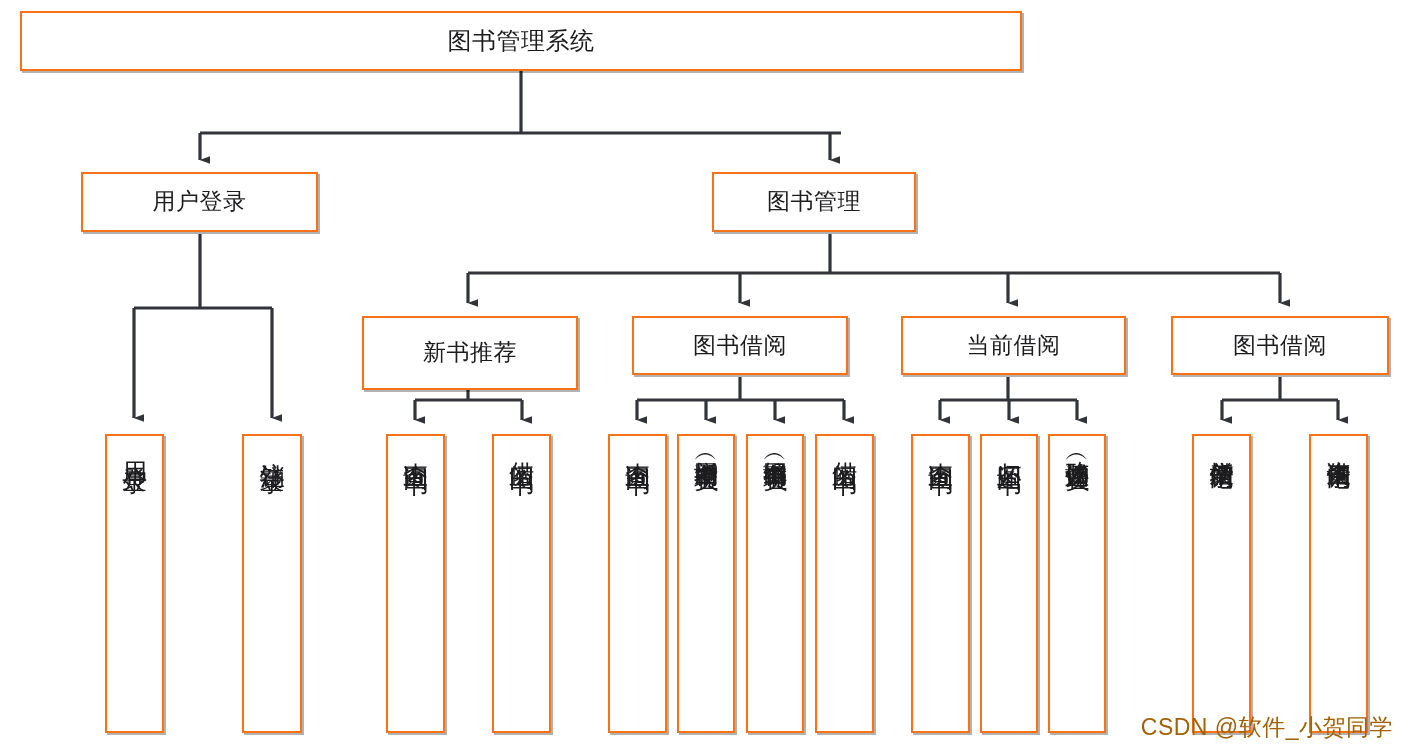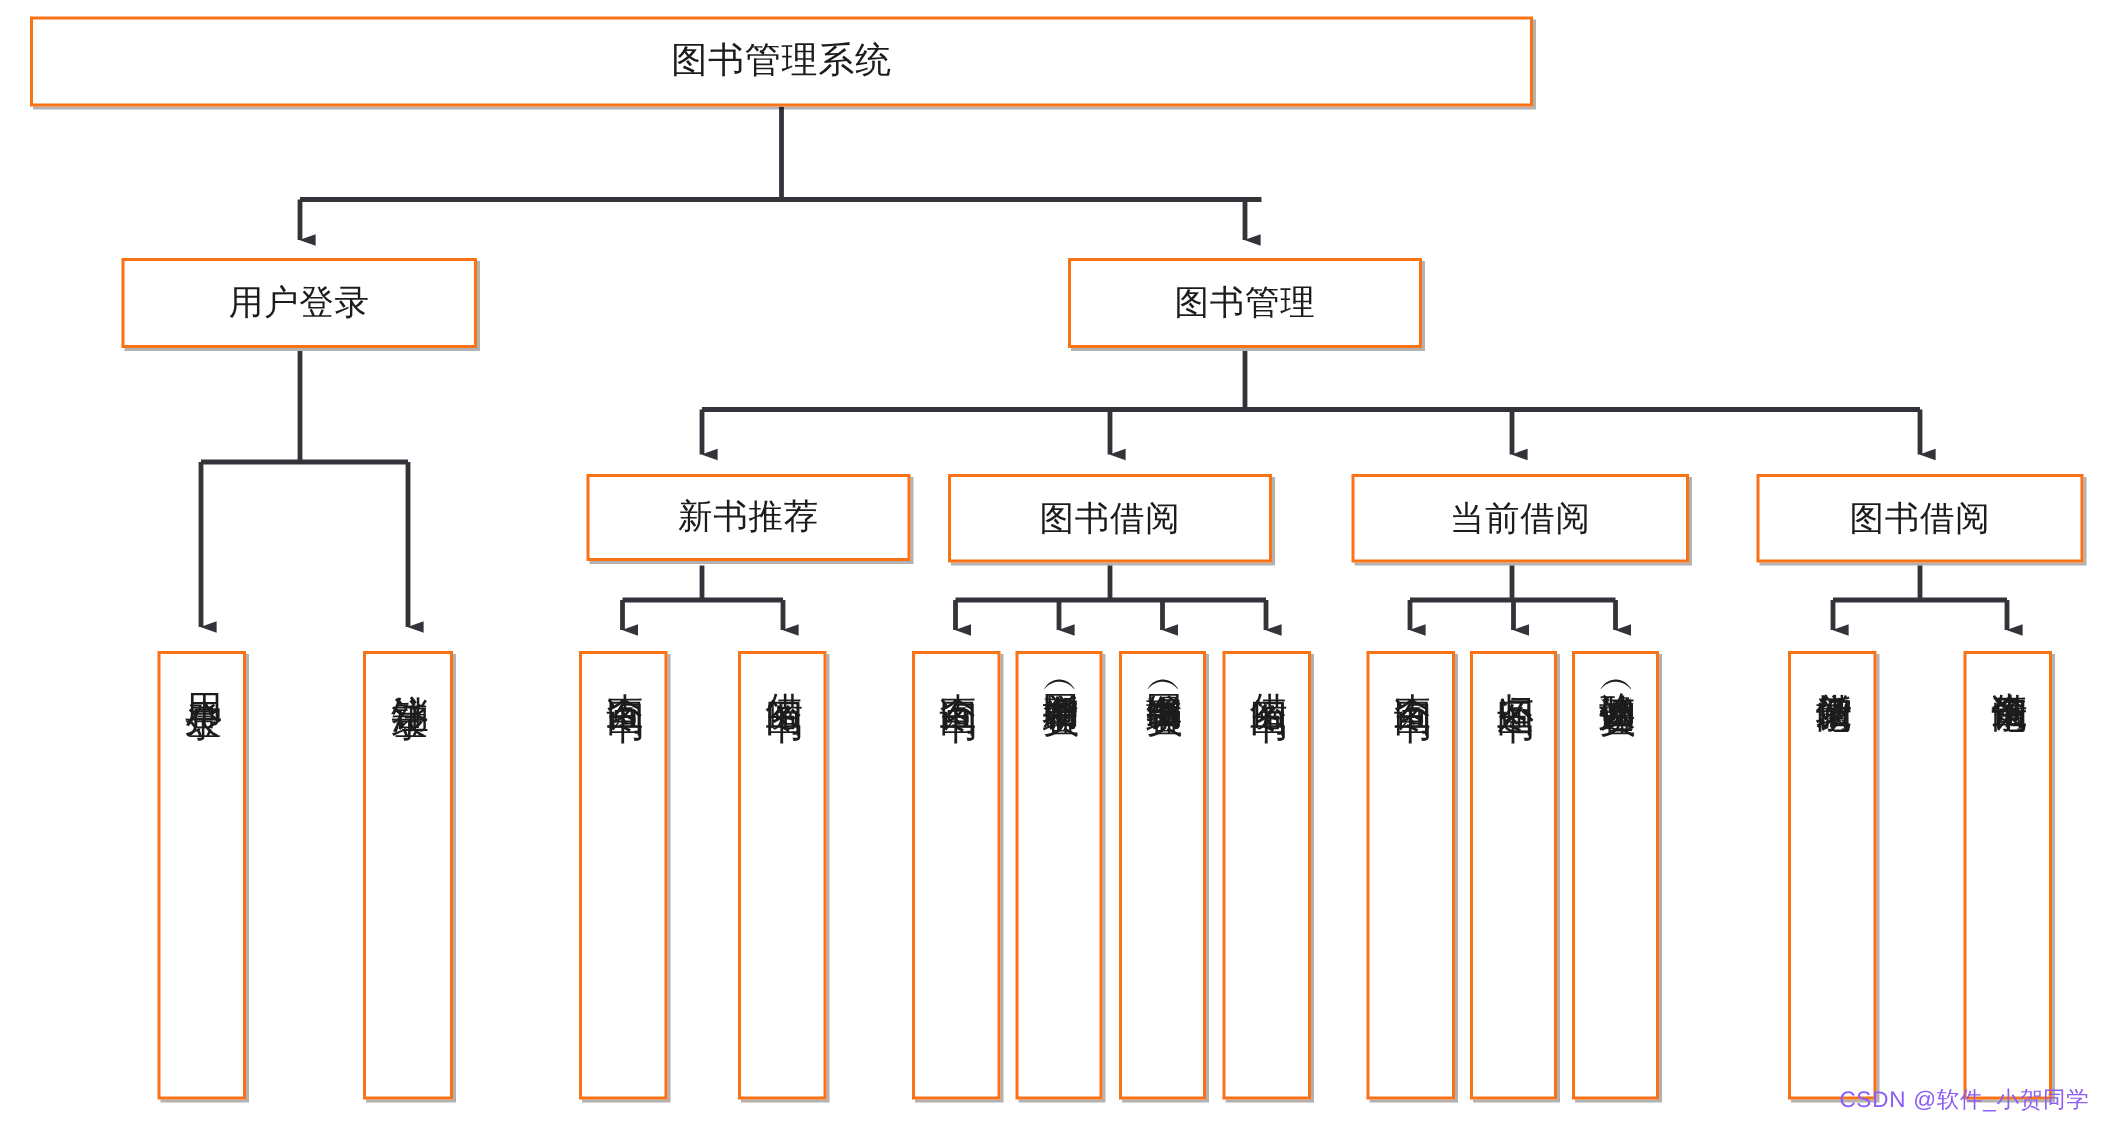--- a/index.html
+++ b/index.html
@@ -64,22 +64,22 @@
     margin: 0 auto;
   }
   .node-v.tall-text .node-label {
     letter-spacing: 1px;
     font-size: 24px;
   }
   #watermark {
     position: absolute;
     right: 12px;
     bottom: 4px;
-    font-size: 15px;
-    color: #8b5cf6;
+    font-size: 23px;
+    color: #a16207;
     letter-spacing: 0.5px;
     white-space: nowrap;
     pointer-events: none;
   }
 </style>
 </head>
 <body>
 
 <div id="diagram-root">
 
@@ -134,25 +134,25 @@
     </g>
   </svg>
 
   <div class="node-box node-h node-root" style="left:20px; top:11px; width:1002px; height:60px;">
     <span class="node-label">图书管理系统</span>
   </div>
 
   <div class="node-box node-h" style="left:81px; top:172px; width:237px; height:60px;">
     <span class="node-label">用户登录</span>
   </div>
-  <div class="node-box node-h" style="left:712px; top:172px; width:236px; height:60px;">
+  <div class="node-box node-h" style="left:712px; top:172px; width:204px; height:60px;">
     <span class="node-label">图书管理</span>
   </div>
 
-  <div class="node-box node-h" style="left:362px; top:316px; width:216px; height:58px;margin-left:29px;">
+  <div class="node-box node-h" style="left:362px; top:316px; width:216px; height:74px;">
     <span class="node-label">新书推荐</span>
   </div>
   <div class="node-box node-h" style="left:632px; top:316px; width:216px; height:59px;">
     <span class="node-label">图书借阅</span>
   </div>
   <div class="node-box node-h" style="left:901px; top:316px; width:225px; height:59px;">
     <span class="node-label">当前借阅</span>
   </div>
   <div class="node-box node-h" style="left:1171px; top:316px; width:218px; height:59px;">
     <span class="node-label">图书借阅</span>

